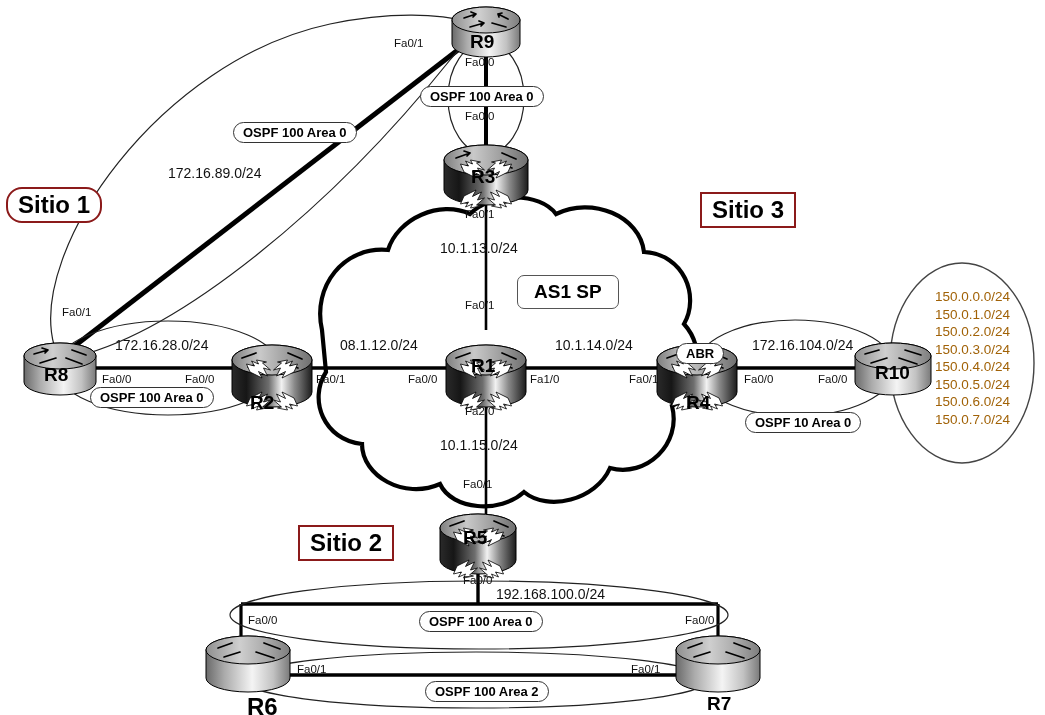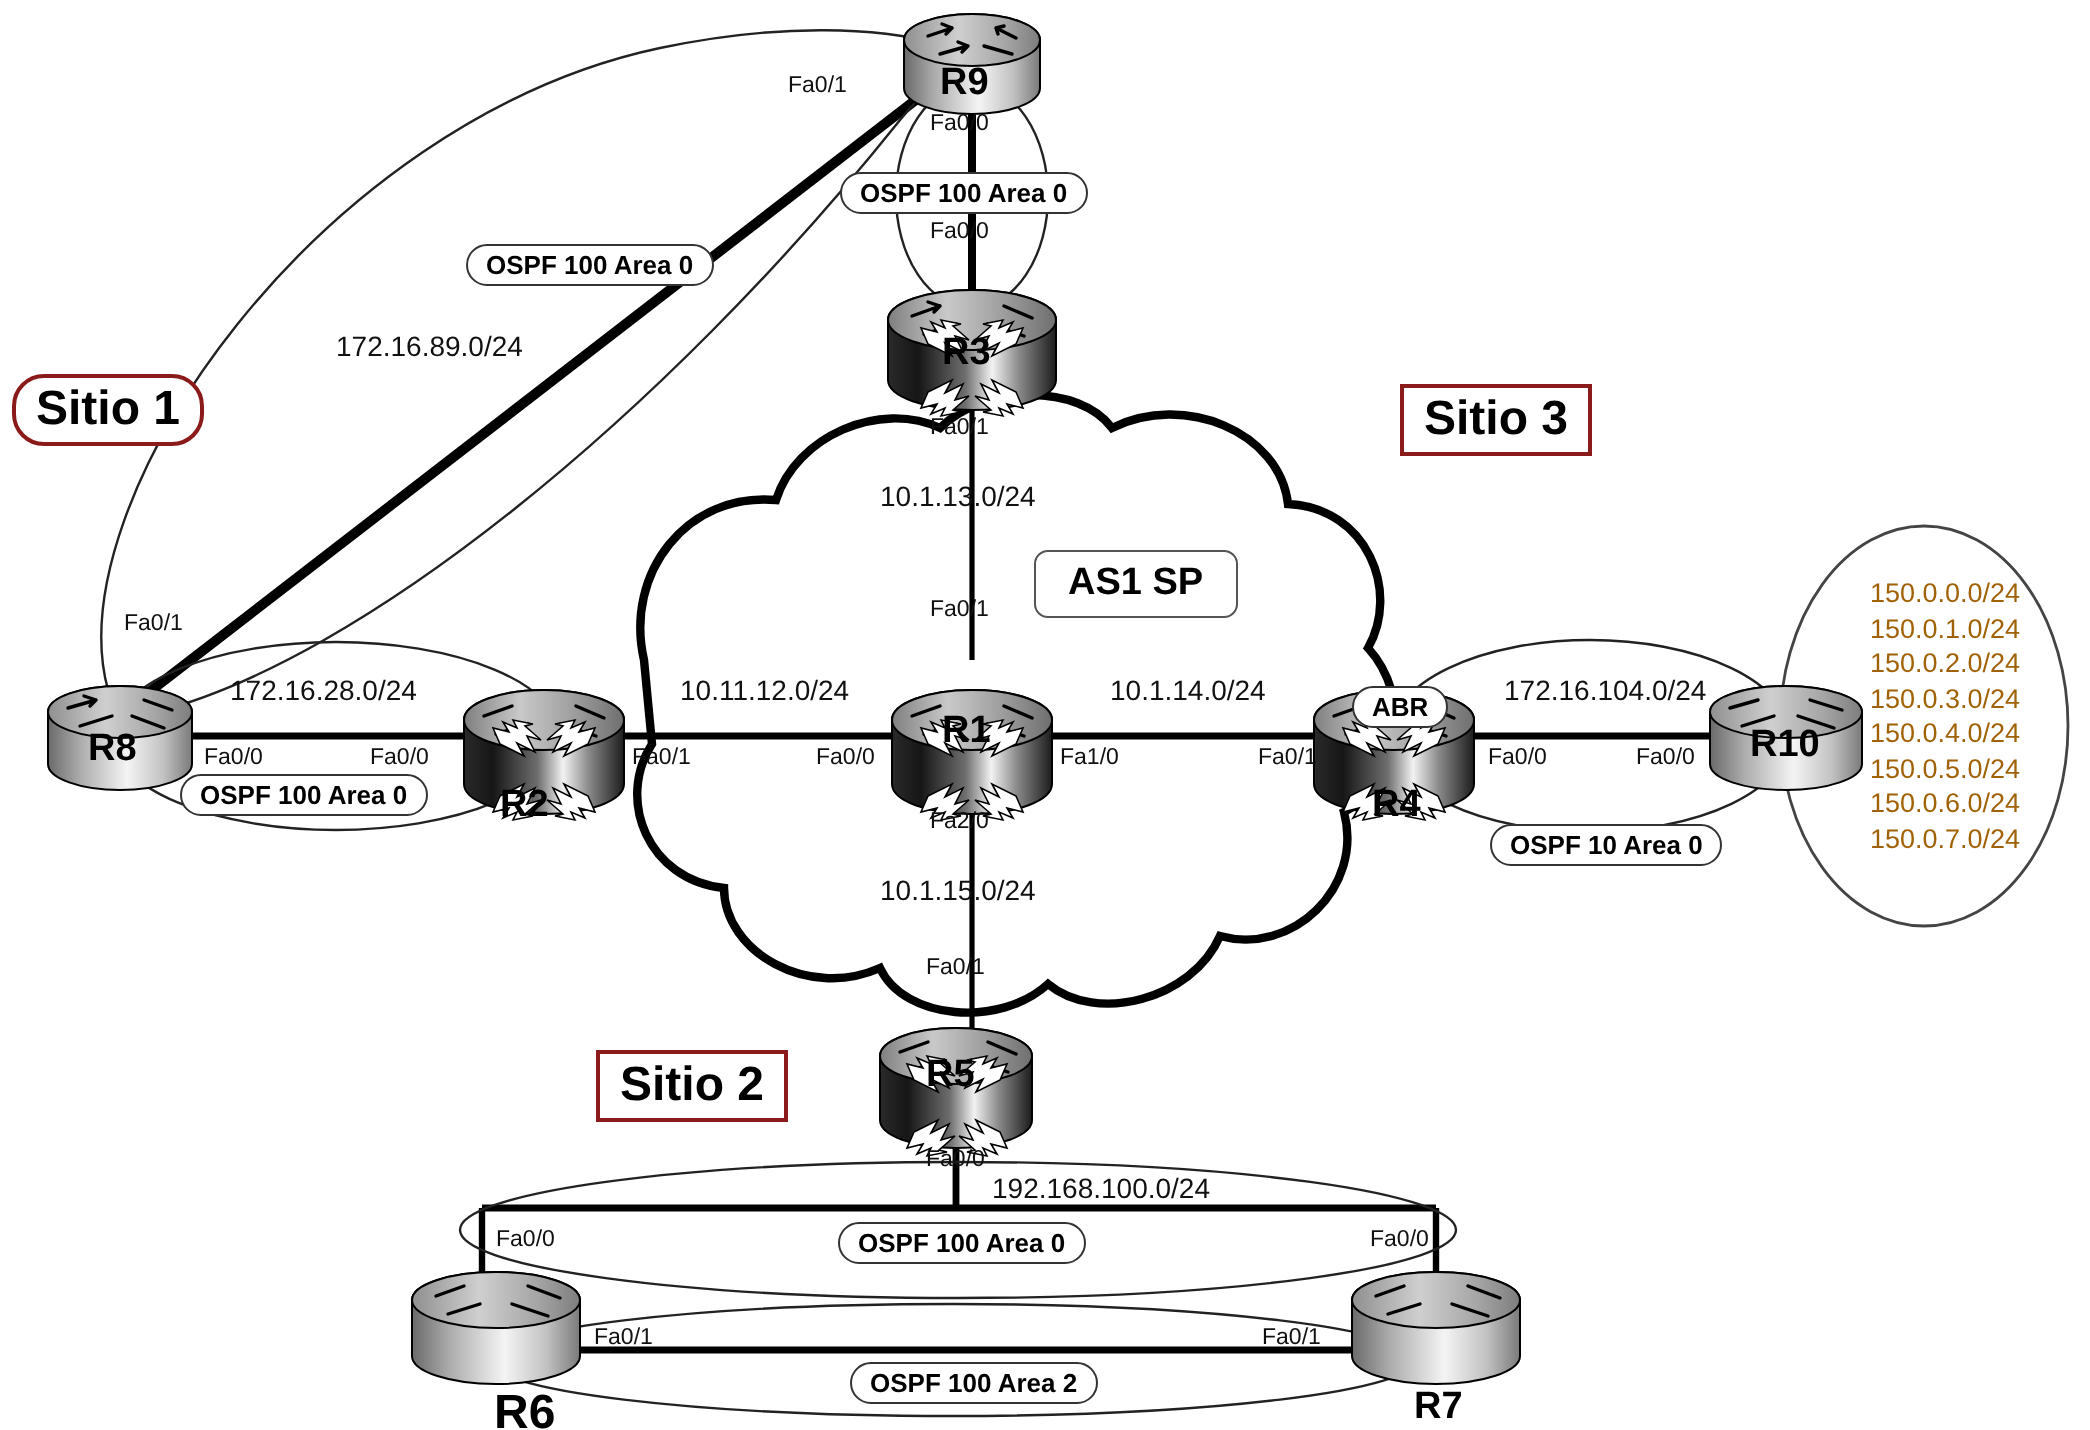--- a/index.html
+++ b/index.html
@@ -289,21 +289,21 @@
   <div class="iflabel" style="left:463px; top:574px;">Fa0/0</div>
 
   <div class="iflabel" style="left:248px; top:614px;">Fa0/0</div>
   <div class="iflabel" style="left:297px; top:663px;">Fa0/1</div>
   <div class="iflabel" style="left:685px; top:614px;">Fa0/0</div>
   <div class="iflabel" style="left:631px; top:663px;">Fa0/1</div>
 
   <div class="netlabel" style="left:168px; top:165px;">172.16.89.0/24</div>
   <div class="netlabel" style="left:115px; top:337px;">172.16.28.0/24</div>
   <div class="netlabel" style="left:440px; top:240px;">10.1.13.0/24</div>
-  <div class="netlabel" style="left:340px; top:337px;">10.11.12.0/24</div>
+  <div class="netlabel" style="left:340px; top:337px;">08.1.12.0/24</div>
   <div class="netlabel" style="left:555px; top:337px;">10.1.14.0/24</div>
   <div class="netlabel" style="left:440px; top:437px;">10.1.15.0/24</div>
   <div class="netlabel" style="left:752px; top:337px;">172.16.104.0/24</div>
   <div class="netlabel" style="left:496px; top:586px;">192.168.100.0/24</div>
 
   <div class="pill" style="left:420px; top:86px;">OSPF 100 Area 0</div>
   <div class="pill" style="left:233px; top:122px;">OSPF 100 Area 0</div>
   <div class="pill" style="left:90px;  top:387px;">OSPF 100 Area 0</div>
   <div class="pill" style="left:745px; top:412px;">OSPF 10 Area 0</div>
   <div class="pill" style="left:419px; top:611px;">OSPF 100 Area 0</div>

